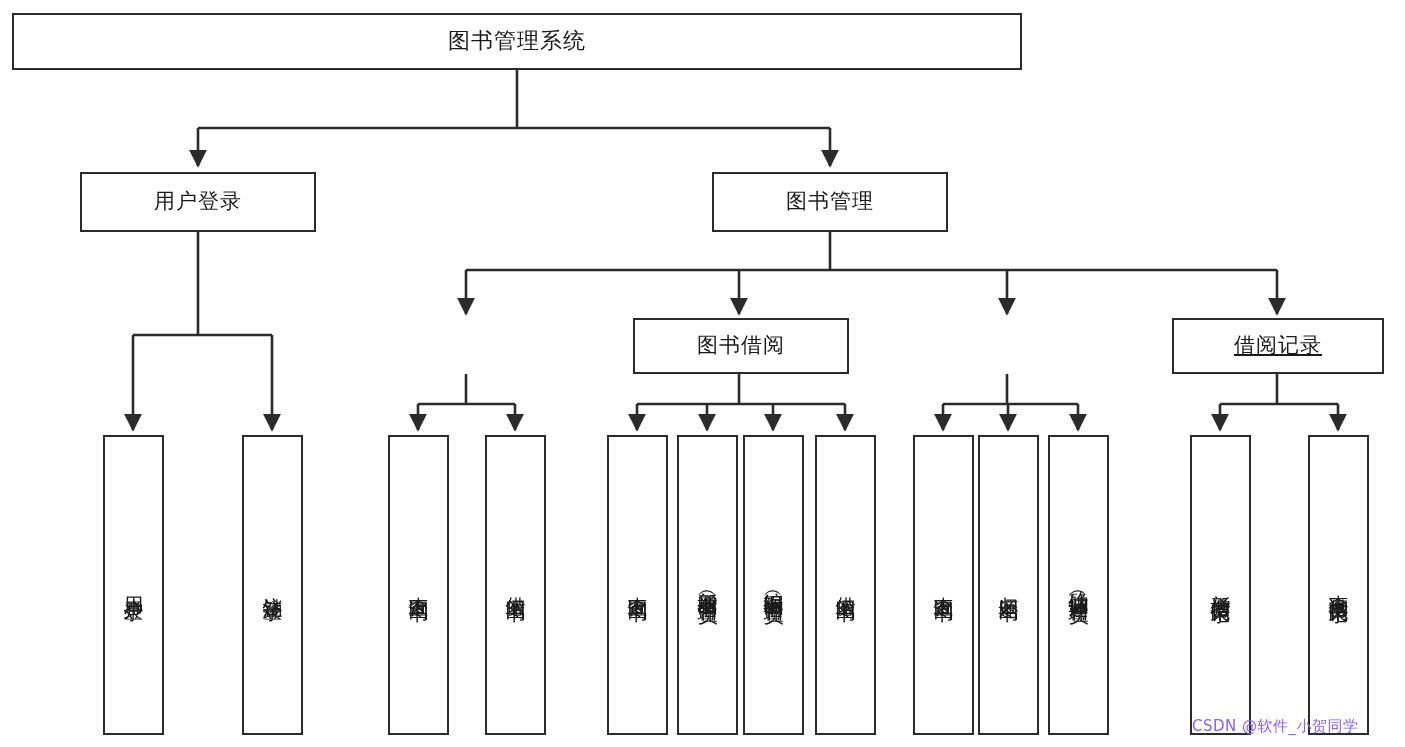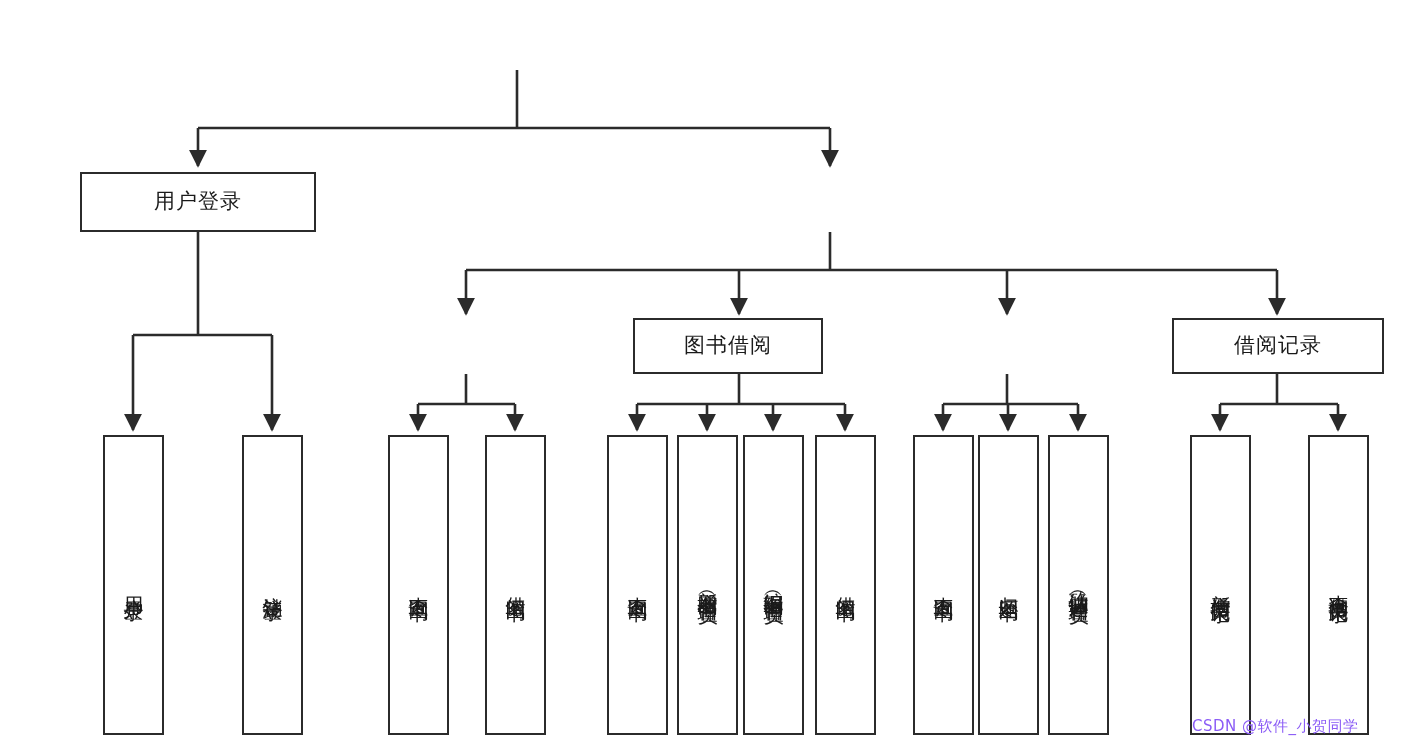--- a/index.html
+++ b/index.html
@@ -119,29 +119,35 @@
       <path d="M 1008 404 L 1008 430" marker-end="url(#arrow)"></path>
       <path d="M 1078 404 L 1078 430" marker-end="url(#arrow)"></path>
 
       <path d="M 1277 374 L 1277 404"></path>
       <path d="M 1220 404 L 1338 404"></path>
       <path d="M 1220 404 L 1220 430" marker-end="url(#arrow)"></path>
       <path d="M 1338 404 L 1338 430" marker-end="url(#arrow)"></path>
     </g>
   </svg>
 
+  <div class="node horiz root" style="left:12px; top:13px; width:1010px; height:57px;">
+    <span>图书管理系统</span>
+  </div>
 
   <div class="node horiz" style="left:80px; top:172px; width:236px; height:60px;">
     <span>用户登录</span>
   </div>
+  <div class="node horiz" style="left:712px; top:172px; width:236px; height:60px;">
+    <span>图书管理</span>
+  </div>
 
-  <div class="node horiz" style="left:633px; top:318px; width:190px; height:56px;">
+  <div class="node horiz" style="left:633px; top:318px; width:216px; height:56px;">
     <span>图书借阅</span>
   </div>
-  <div class="node horiz" style="left:1172px; top:318px; width:212px; height:56px;">
+  <div class="node horiz" style="left:1172px; top:318px; width:212px; height:56px;text-decoration:underline;">
     <span>借阅记录</span>
   </div>
 
   <div class="node vert" style="left:103px; top:435px; width:61px; height:300px;">
     <span class="vlabel">用户登录</span>
   </div>
   <div class="node vert" style="left:242px; top:435px; width:61px; height:300px;">
     <span class="vlabel">注销登录</span>
   </div>
 

